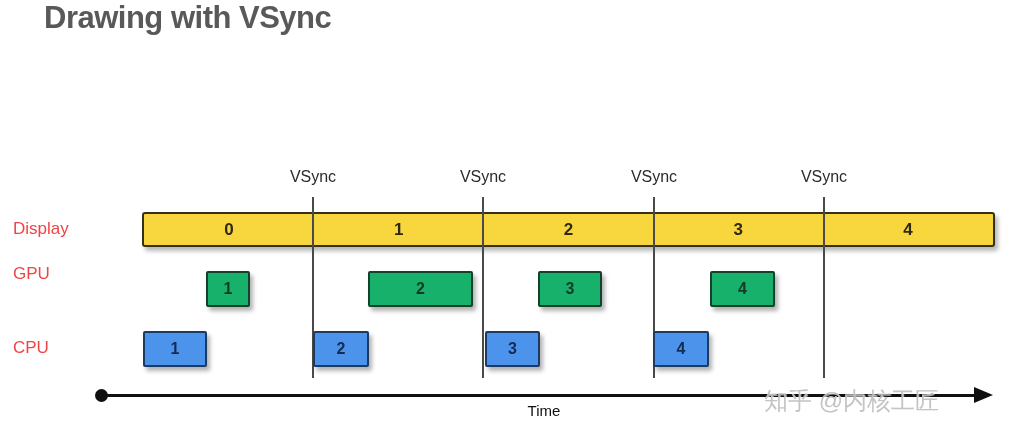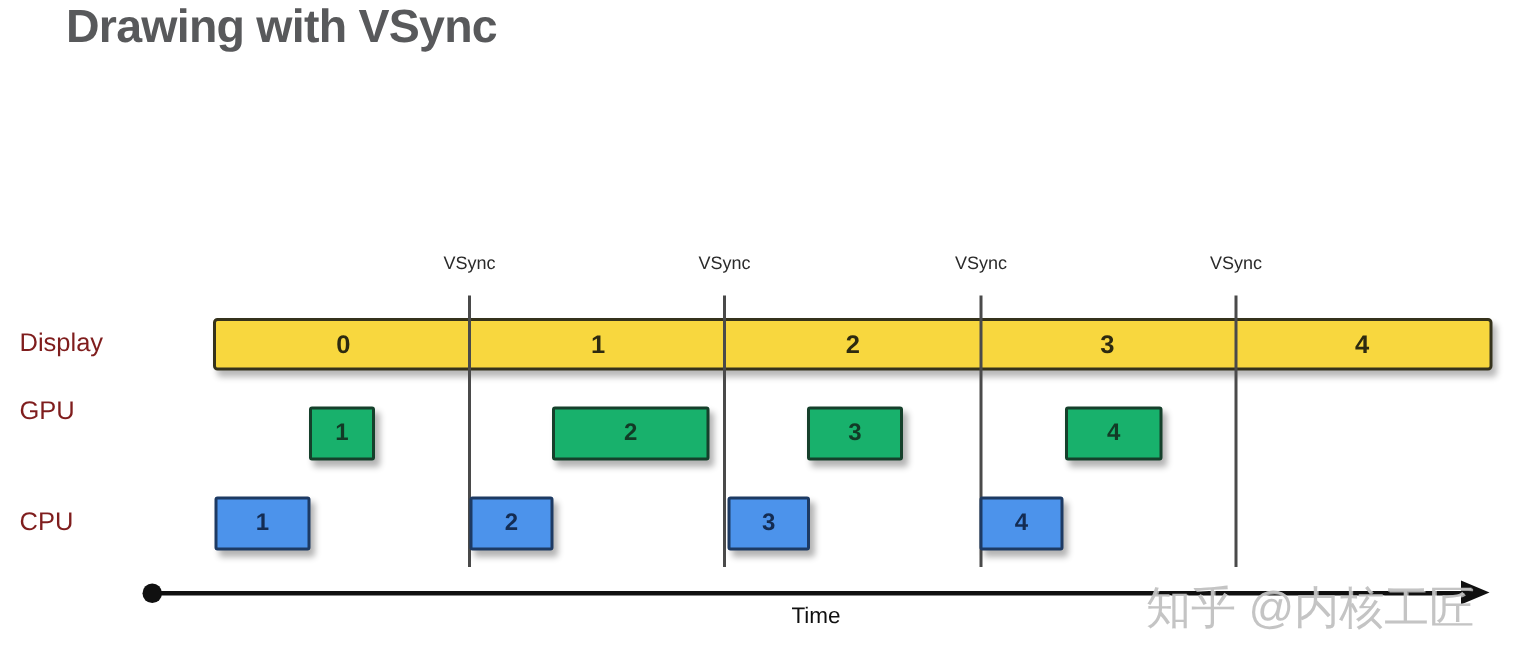--- a/index.html
+++ b/index.html
@@ -11,30 +11,30 @@
   .canvas { position: absolute; inset: 0; width: 865px; height: 445px; }
 
   .title {
     position: absolute; left: 44px; top: 0px;
     font-size: 31px; font-weight: 700; color: #58595b;
     letter-spacing: -0.5px;
   }
 
   .vsync-label {
     position: absolute; top: 168px; transform: translateX(-50%);
-    font-size: 12px; color: #2b2b2b;
+    font-size: 16px; color: #2b2b2b;
   }
   .vsync-line {
     position: absolute; top: 197px; width: 2px; height: 181px;
     background: #4a4a4a; z-index: 2;
   }
 
   .row-label {
     position: absolute; left: 13px;
-    font-size: 17px; color: #7f1d1d;
+    font-size: 17px; color: #ef4444;
   }
 
   .display-bar {
     position: absolute; left: 142px; top: 212px;
     width: 853px; height: 35px; box-sizing: border-box;
     background: #f8d73e; border: 2px solid #35321c; border-radius: 3px;
     box-shadow: 3px 4px 4px rgba(0,0,0,0.28);
     display: flex; z-index: 1;
   }
   .display-seg {
@@ -73,21 +73,21 @@
     border-top: 8px solid transparent;
     border-bottom: 8px solid transparent;
   }
   .time-label {
     position: absolute; left: 544px; top: 402px; transform: translateX(-50%);
     font-size: 15px; color: #101010;
   }
 
   .watermark {
     position: absolute; left: 764px; top: 385px;
-    font-size: 30px; color: rgba(193,193,193,0.95);
+    font-size: 24px; color: rgba(193,193,193,0.95);
     z-index: 5; white-space: nowrap;
     text-shadow: 1px 1px 0 rgba(255,255,255,0.6);
   }
 </style>
 </head>
 <body>
 
 <div class="canvas">
 
   <div class="title">Drawing with VSync</div>

